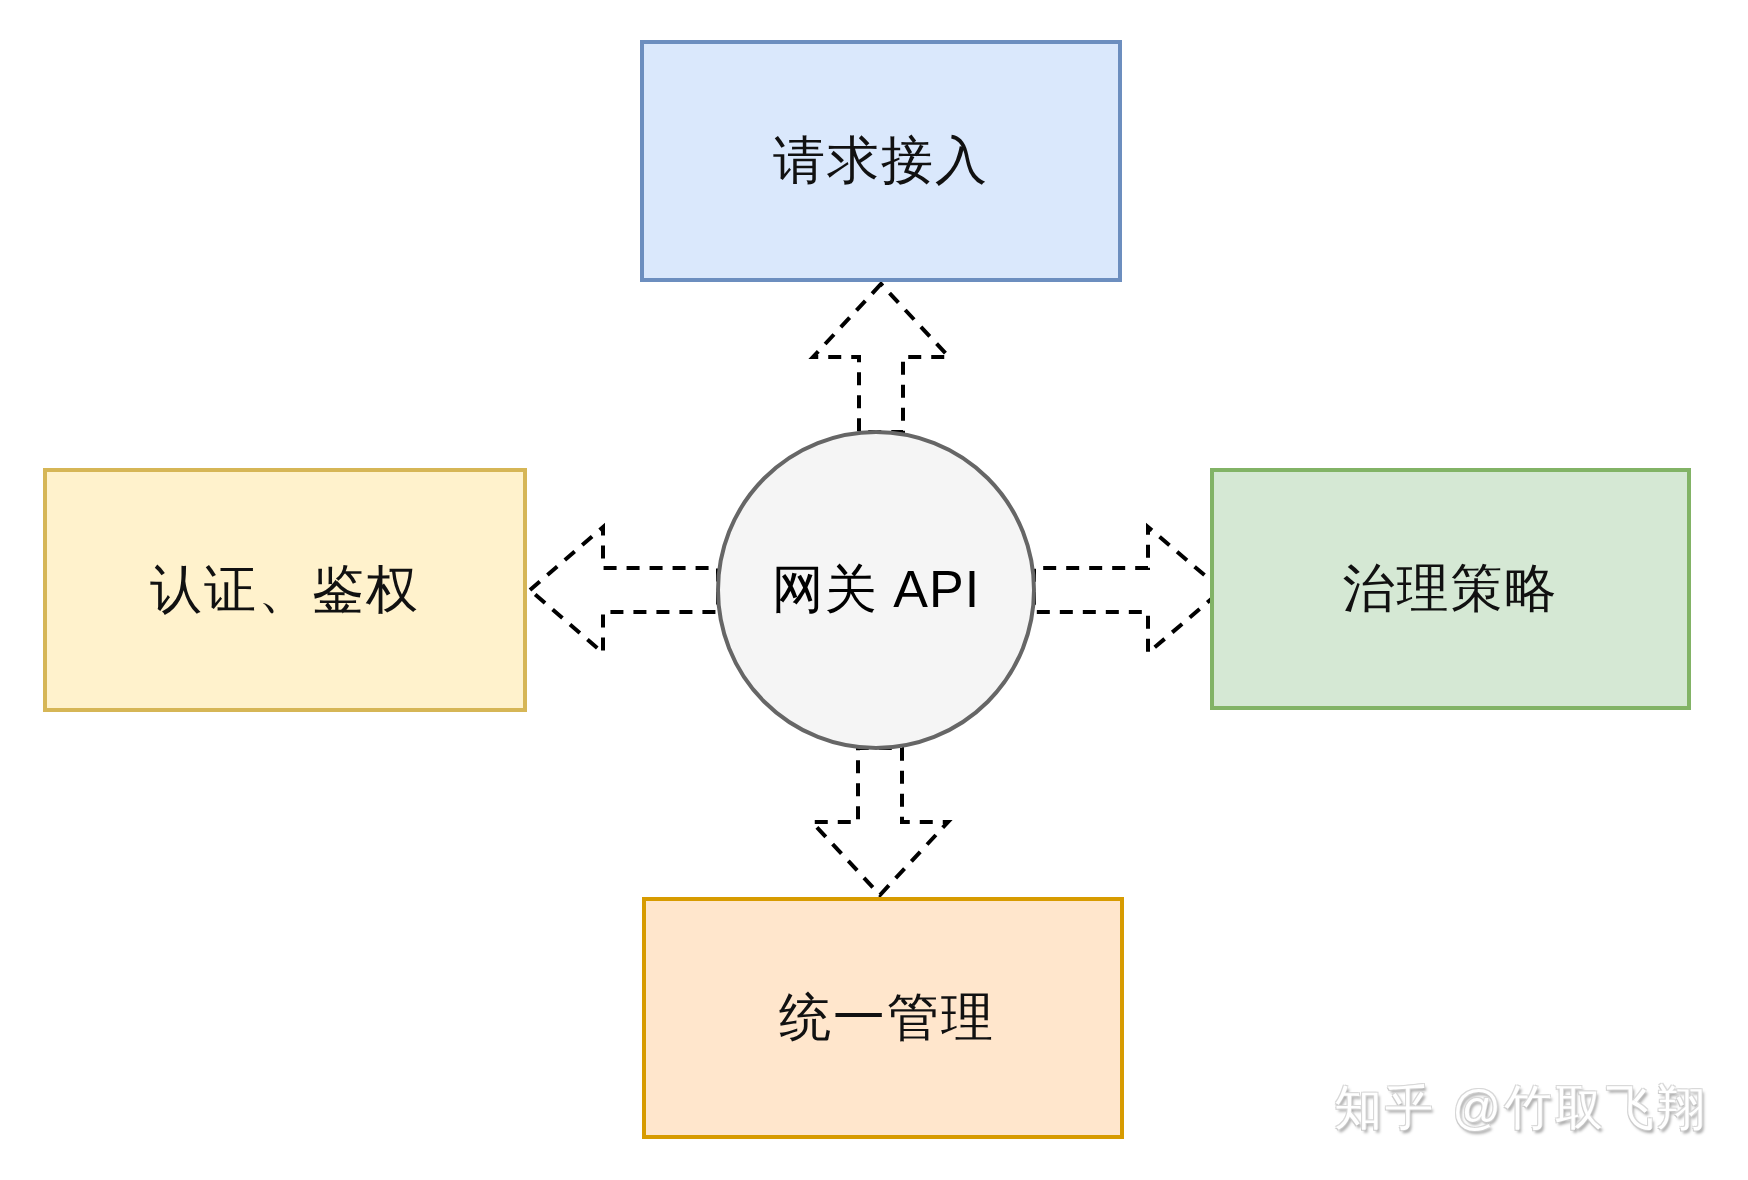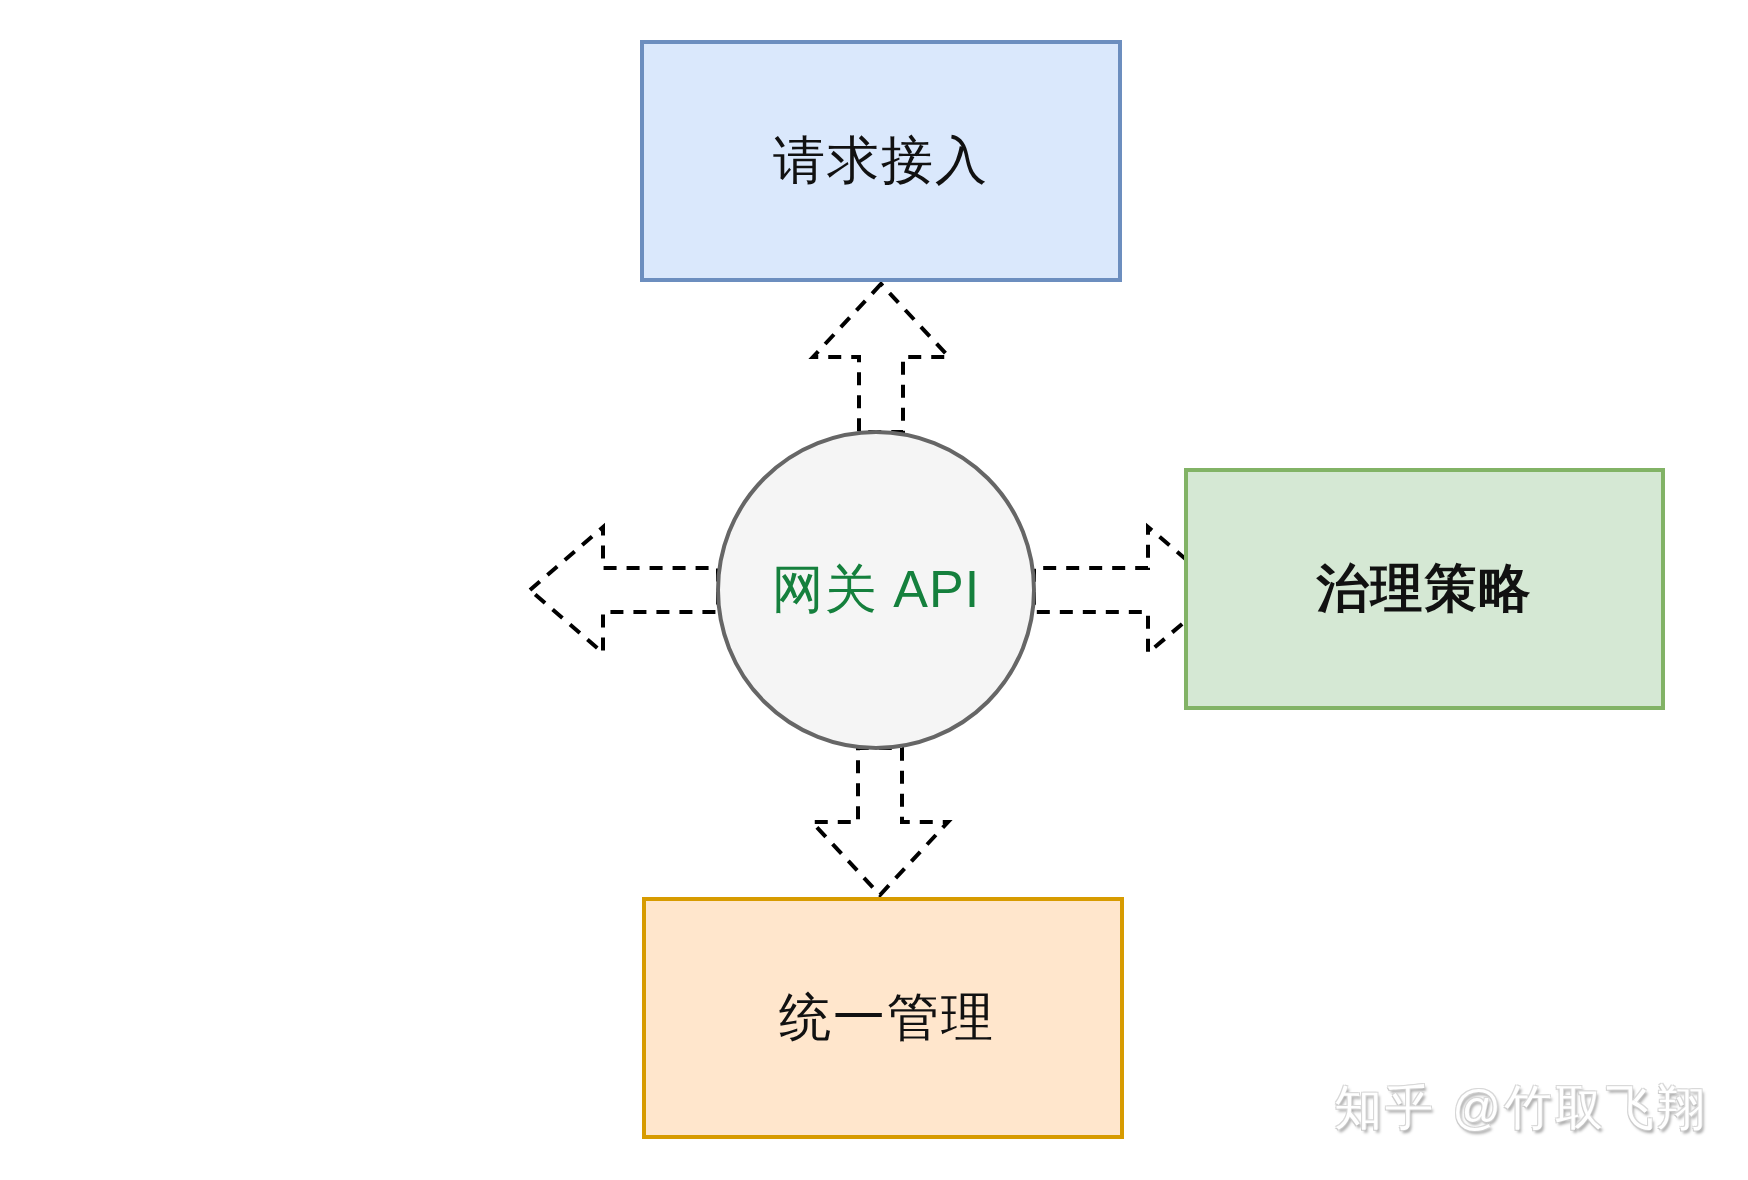--- a/index.html
+++ b/index.html
@@ -37,39 +37,39 @@
     justify-content: center;
   }
   .node-label {
     font-size: 52px;
     color: #111111;
     letter-spacing: 2px;
     white-space: nowrap;
   }
   .node-top    { left: 640px;  top: 40px;  width: 482px; height: 242px; background: #dae8fc; border-color: #6c8ebf; }
   .node-left   { left: 43px;   top: 468px; width: 484px; height: 244px; background: #fff2cc; border-color: #d6b656; }
-  .node-right  { left: 1184px; top: 468px; width: 481px; height: 242px; background: #d5e8d4; border-color: #82b366; font-weight: bold; }
+  .node-right  { left: 1210px; top: 468px; width: 481px; height: 242px; background: #d5e8d4; border-color: #82b366; }
   .node-bottom { left: 642px;  top: 897px; width: 482px; height: 242px; background: #ffe6cc; border-color: #d79b00; }
   .center-circle {
     position: absolute;
     left: 716px;
     top: 430px;
     width: 320px;
     height: 320px;
     box-sizing: border-box;
     background: #f5f5f5;
     border: 4px solid #666666;
     border-radius: 50%;
     display: flex;
     align-items: center;
     justify-content: center;
   }
   .center-label {
     font-size: 52px;
-    color: #15803d;
+    color: #000000;
     letter-spacing: 1px;
     white-space: nowrap;
   }
   .watermark {
     position: absolute;
     right: 40px;
     bottom: 40px;
     font-size: 48px;
     letter-spacing: 3px;
     color: #ffffff;
@@ -95,20 +95,23 @@
 
     <polygon points="530,590 603,527 603,568 718,568 718,612 603,612 603,653"></polygon>
 
     <polygon points="1222,590 1148,527 1148,568 1034,568 1034,612 1148,612 1148,653"></polygon>
   </svg>
 
   <div class="node node-top" style="background-color: rgb(218, 232, 252); border-color: rgb(108, 142, 191);">
     <span class="node-label">请求接入</span>
   </div>
 
+  <div class="node node-left" style="background-color: rgb(255, 242, 204); border-color: rgb(214, 182, 86);">
+    <span class="node-label">认证、鉴权</span>
+  </div>
 
   <div class="node node-right" style="background-color: rgb(213, 232, 212); border-color: rgb(130, 179, 102);">
     <span class="node-label">治理策略</span>
   </div>
 
   <div class="node node-bottom" style="background-color: rgb(255, 230, 204); border-color: rgb(215, 155, 0); padding-left: 8px;">
     <span class="node-label">统一管理</span>
   </div>
 
   <div class="center-circle" style="background-color: rgb(245, 245, 245); border-color: rgb(102, 102, 102);">

